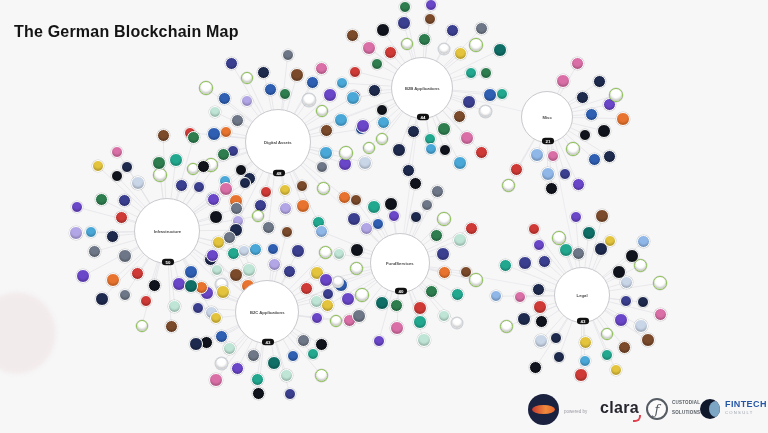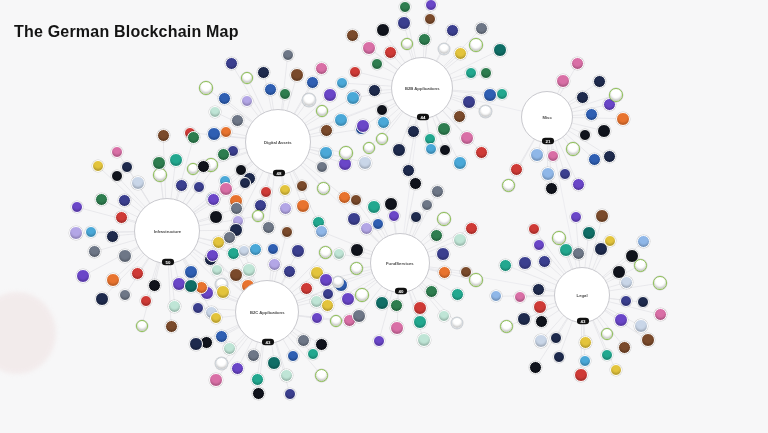--- a/index.html
+++ b/index.html
@@ -687,13 +687,35 @@
       <div class="icon" style="left: 653.7px; top: 308px; width: 13px; height: 13px; background: rgb(217, 111, 166); border: 1.5px solid rgb(255, 255, 255);"></div>
       <div class="hub" style="left: 554px; top: 267px; width: 56px; height: 56px; border-color: rgb(201, 201, 206);">
         <div class="hub-label">Legal</div>
         <div class="badge" style="left: 17px; top: 47px; background: rgb(17, 17, 17);">
           <span style="color: rgb(255, 255, 255);">43</span>
         </div>
       </div>
     </div>
   <h1 class="title">The German Blockchain Map</h1>
 
+  <div class="footer">
+    <div class="pb-logo">
+      <div class="pb-lens"></div>
+    </div>
+    <div class="powered">powered by</div>
+    <div class="clara">clara</div>
+    <div class="clara-accent"></div>
+    <div class="fcircle">
+      <span>ƒ</span>
+    </div>
+    <div class="sol-text">
+      <div>CUSTODIAL</div>
+      <div>SOLUTIONS</div>
+    </div>
+    <div class="ft-logo">
+      <i></i>
+    </div>
+    <div class="ft-text">
+      <div class="ft-line1" style="color: rgb(36, 86, 168);">FINTECH</div>
+      <div class="ft-line2">CONSULT</div>
+    </div>
+  </div>
 </div>
 
 </body></html>

